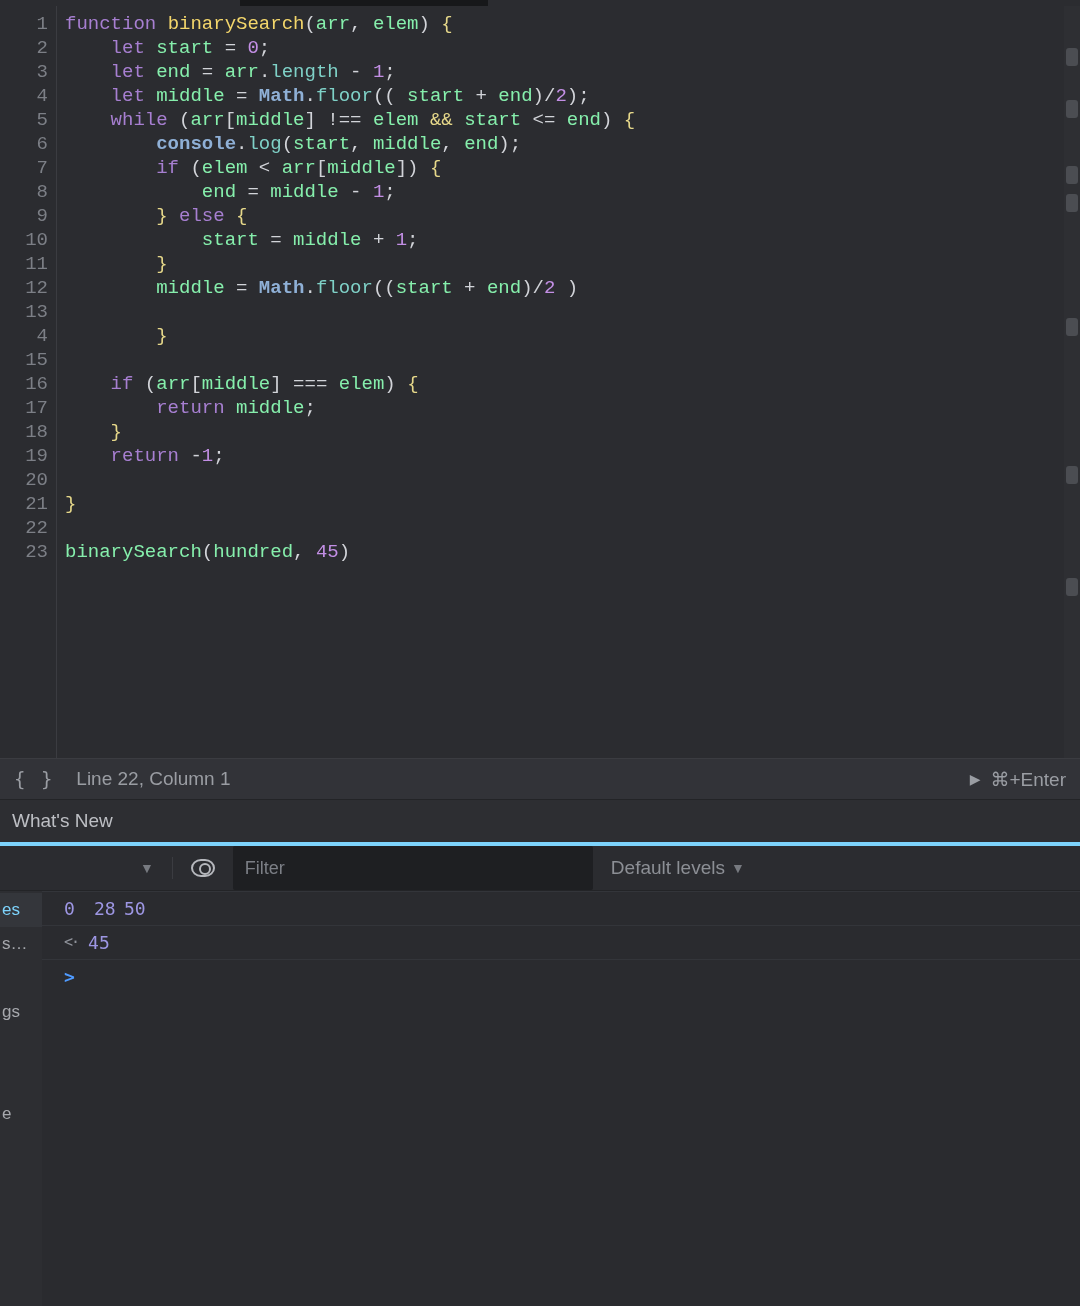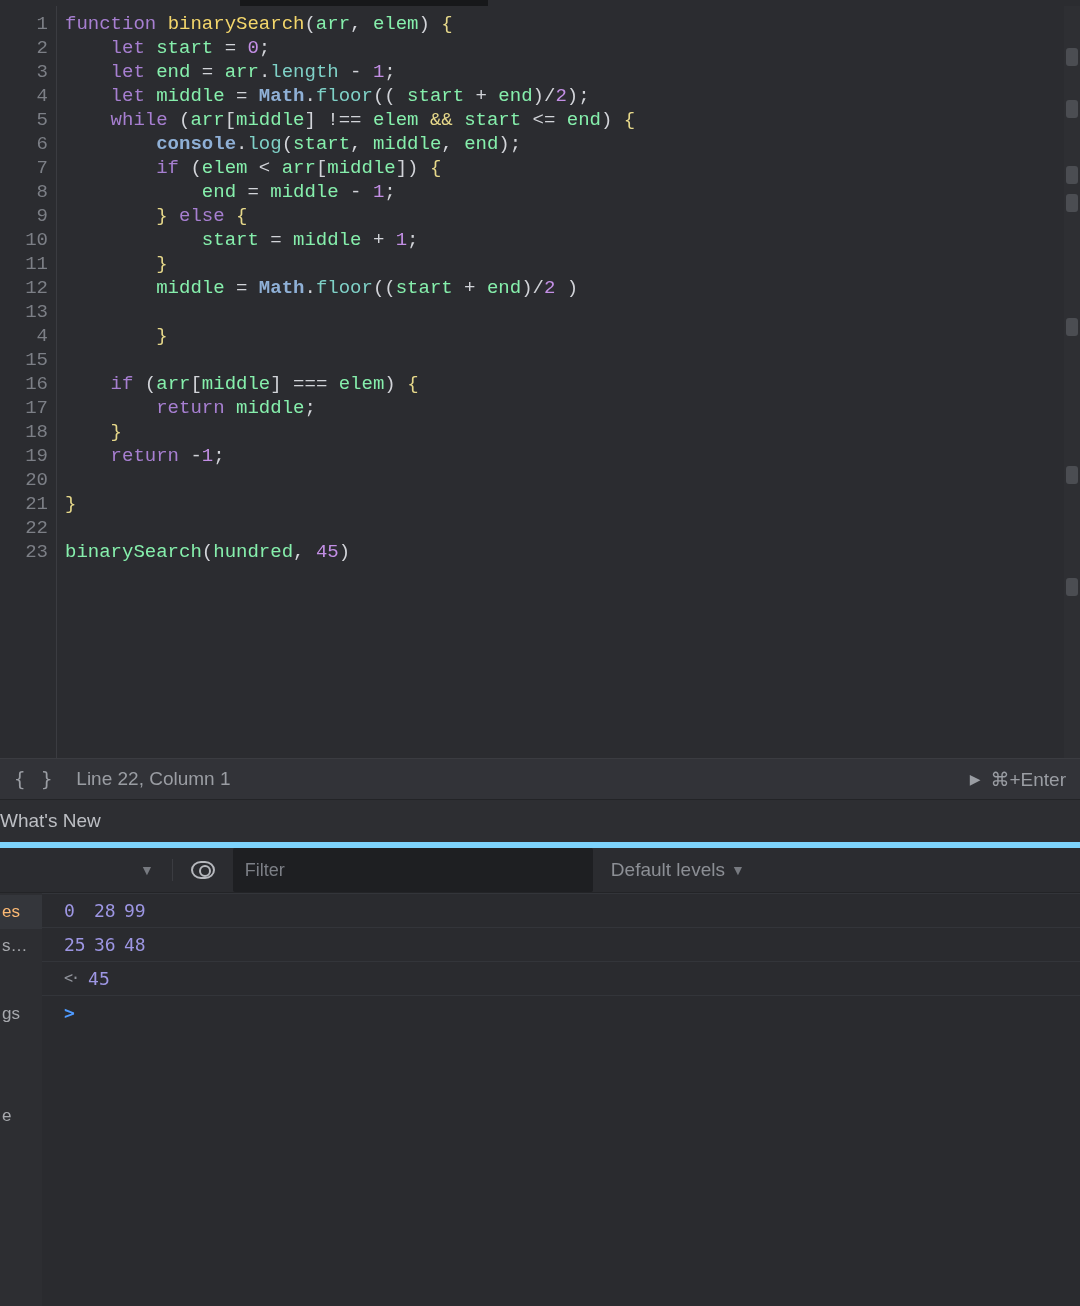--- a/index.html
+++ b/index.html
@@ -77,24 +77,24 @@
     border-bottom:1px solid #232427;
   }
   .status .left{display:flex;align-items:center;gap:22px;}
   .braces-icon{font-family:ui-monospace,Menlo,monospace;color:#9a9da3;letter-spacing:2px;}
   .status .right{display:flex;align-items:center;gap:10px;color:#9a9da3;}
   .play{font-size:14px;}
   
   .whatsnew{
     height:42px;
     background:#2d2e32;
-    border-bottom:6px solid #7dd3fc;
-    display:flex;
-    align-items:center;
-    padding-left:0;
+    border-bottom:4px solid #7dd3fc;
+    display:flex;
+    align-items:center;
+    padding-left:12px;
     font-family:-apple-system,BlinkMacSystemFont,"Segoe UI",Arial,sans-serif;
     font-size:19px;
     color:#bdbfc4;
   }
   
   .console-toolbar{
     height:44px;
     background:#2b2c30;
     border-bottom:1px solid #232427;
     display:flex;
@@ -136,21 +136,21 @@
   .side-tabs{
     width:42px;
     background:#2d2e32;
     color:#a7a9ae;
     font-family:-apple-system,BlinkMacSystemFont,"Segoe UI",Arial,sans-serif;
     font-size:17px;
     line-height:34px;
     padding-top:2px;
   }
   .side-tabs div{padding-left:2px;height:34px;overflow:hidden;white-space:nowrap;}
-  .side-tabs .sel{background:#34363b;color:#fdba74;}
+  .side-tabs .sel{background:#34363b;color:#7dd3fc;}
   .console-rows{
     flex:1;
     font-family:ui-monospace,Menlo,Monaco,monospace;
   }
   .crow{
     height:33px;
     line-height:33px;
     border-bottom:1px solid #33353a;
     display:flex;
     align-items:center;
@@ -241,24 +241,21 @@
       <div class="sel">es</div>
       <div>s…</div>
       <div></div>
       <div>gs</div>
       <div></div>
       <div></div>
       <div>e</div>
     </div>
   <div class="console-rows" id="crows">
       <div class="crow first">
-        <span class="v"><span>0</span><span>28</span><span>99</span></span>
-      </div>
-      <div class="crow">
-        <span class="v"><span>25</span><span>36</span><span>48</span></span>
+        <span class="v"><span>0</span><span>28</span><span>50</span></span>
       </div>
       <div class="crow ret">
         <span class="ret-icon">&lt;·</span>
         <span class="v">45</span>
       </div>
       <div class="prompt-row"><span class="prompt-caret">&gt;</span></div>
     </div>
 </div>
 
 </body></html>

